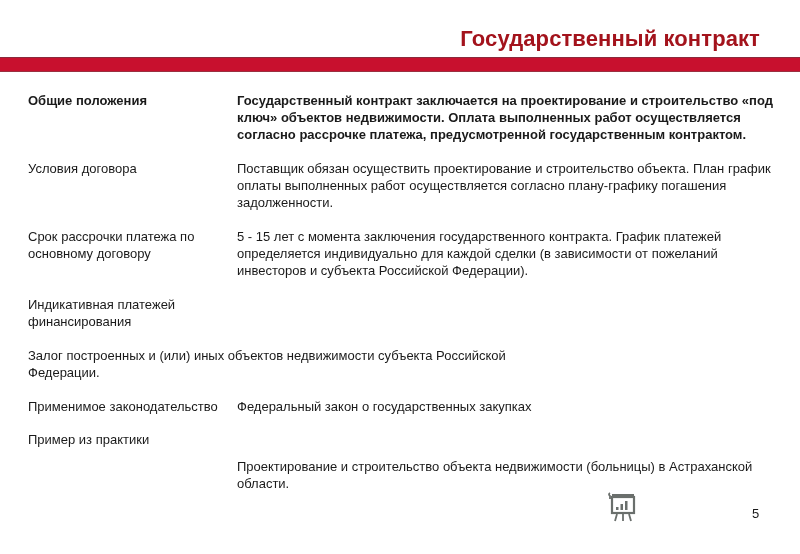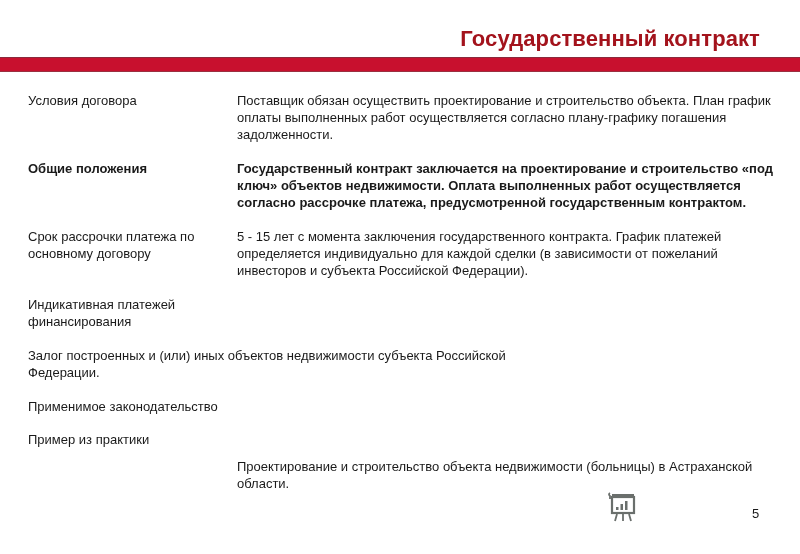--- a/index.html
+++ b/index.html
@@ -89,40 +89,41 @@
       color: #1a1a1a;
     }
   </style>
 </head>
 <body>
 
 <div class="slide-title">Государственный контракт</div>
 <div class="title-bar"></div>
 
 <div class="rows">
+  <div class="row bold gap">
+    <div class="label">Общие положения</div>
+    <div class="value">Государственный контракт заключается на проектирование и строительство «под ключ» объектов недвижимости. Оплата выполненных работ осуществляется согласно рассрочке платежа, предусмотренной государственным контрактом.</div>
+  </div>
   <div class="row gap">
     <div class="label">Условия договора</div>
     <div class="value">Поставщик обязан осуществить проектирование и строительство объекта. План график оплаты выполненных работ осуществляется согласно плану-графику погашения задолженности.</div>
-  </div>
-  <div class="row bold gap">
-    <div class="label">Общие положения</div>
-    <div class="value">Государственный контракт заключается на проектирование и строительство «под ключ» объектов недвижимости. Оплата выполненных работ осуществляется согласно рассрочке платежа, предусмотренной государственным контрактом.</div>
   </div>
   <div class="row gap">
     <div class="label">Срок рассрочки платежа по основному договору</div>
     <div class="value">5 - 15 лет с момента заключения государственного контракта. График платежей определяется индивидуально для каждой сделки (в зависимости от пожеланий инвесторов и субъекта Российской Федерации).</div>
   </div>
   <div class="row gap">
     <div class="label">Индикативная платежей финансирования</div>
   </div>
   <div class="row gap">
     <div class="value">Залог построенных и (или) иных объектов недвижимости субъекта Российской Федерации.</div>
   </div>
   <div class="row gap-small">
     <div class="label">Применимое законодательство</div>
+    <div class="value">Федеральный закон о государственных закупках</div>
   </div>
   <div class="row">
     <div class="label">Пример из практики</div>
     <div class="value" style="margin-top:27px;">Проектирование и строительство объекта недвижимости (больницы) в Астраханской области.</div>
   </div>
 </div>
 
 <div class="watermark">
   <span>
     <svg viewBox="0 0 34 34" xmlns="http://www.w3.org/2000/svg">

